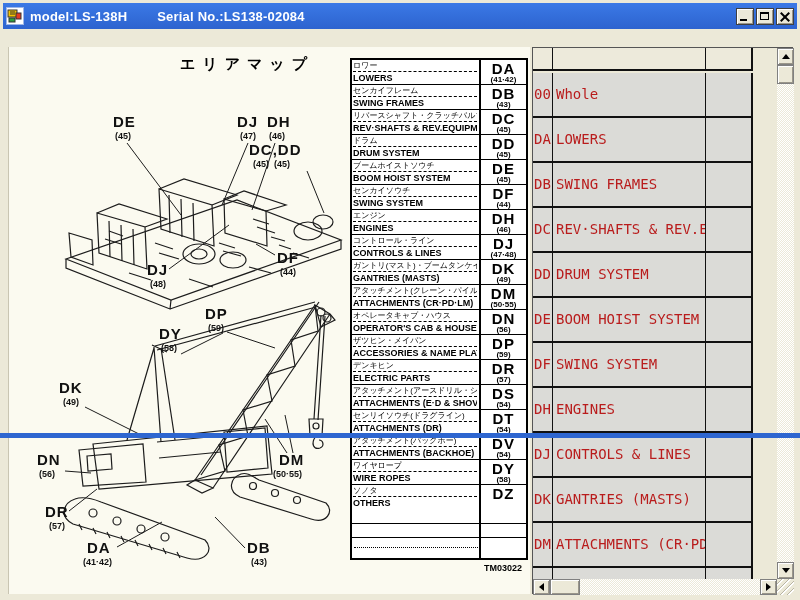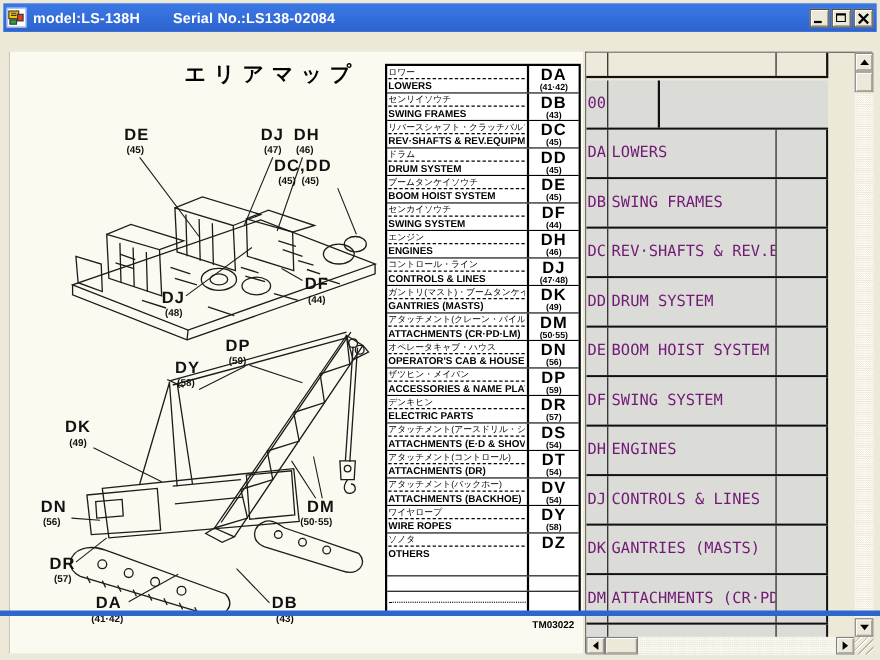--- a/index.html
+++ b/index.html
@@ -1,18 +1,18 @@
 <!DOCTYPE html>
 <html><head>
 <meta charset="utf-8">
 <style>
   * { margin:0; padding:0; box-sizing:border-box; }
   html,body { width:800px; height:600px; overflow:hidden; background:#ECE9D8;
               font-family:"Liberation Sans", sans-serif; }
-  .window { position:relative; width:800px; height:560px; background:#ECE9D8; }
+  .window { position:relative; width:800px; height:438px; background:#ECE9D8; }
 
   
   .titlebar { position:absolute; left:3px; top:3px; right:3px; height:26px;
     background:linear-gradient(#3b79e6,#2d63cf); display:flex; align-items:center;
     padding:0 3px; }
   .app-icon { width:18px; height:18px; background:#fff; border:1px solid #9db6e8;
     display:inline-block; flex:0 0 auto; }
   .title-text { color:#fff; font-weight:bold; font-size:13px; margin-left:6px;
     white-space:pre; letter-spacing:.2px; }
   .title-sep { display:inline-block; width:30px; }
@@ -34,21 +34,21 @@
     display:flex; align-items:center; gap:15px; padding-left:9px; font-size:12px; color:#000; }
   .menu-item { cursor:default; }
 
   
   .content { position:absolute; left:8px; top:47px; width:785px; height:547px; display:flex; }
 
   
   .left-panel { position:relative; width:522px; height:547px; background:#FBFAF0;
     border-left:1px solid #c9c5b2; }
   .map-title { position:absolute; left:148px; top:8px; width:180px; text-align:center; color:#000; }
-  .title-jp { font-size:19px; font-weight:bold; letter-spacing:7px; white-space:nowrap; }
+  .title-jp { font-size:15px; font-weight:bold; letter-spacing:7px; white-space:nowrap; }
   .title-en { font-size:26px; font-weight:bold; letter-spacing:2px; margin-top:1px; }
   svg.diagram { position:absolute; left:0; top:0; }
   svg.diagram path, svg.diagram ellipse, svg.diagram circle
     { stroke:#1c1c1c; fill:none; stroke-width:1.2; }
   svg.diagram .leader { stroke-width:1; }
   svg.diagram text { fill:#111; stroke:none; font-family:"Liberation Sans",sans-serif; }
   svg.diagram .lblcode { font-size:15px; font-weight:bold; letter-spacing:1px; }
   svg.diagram .lblpg   { font-size:9px;  font-weight:bold; }
 
   
@@ -80,21 +80,21 @@
     background-size:2px 2px; }
   .dither-pad { position:absolute; left:220px; top:0; width:24px; height:531px; }
   .grid-header { position:absolute; left:0; top:0; width:220px; height:23px; background:#EDEADB;
     display:flex; border-bottom:2px solid #111; }
   .hcell { height:100%; }
   .hcell.c1 { width:20px; border-right:1px solid #111; }
   .hcell.c2 { width:153px; border-right:1px solid #111; }
   .hcell.c3 { width:47px; border-right:2px solid #111; }
   .grid-rows { position:absolute; left:0; top:25px; width:220px; height:506px; overflow:hidden; }
   .grow { display:flex; height:45px; background:#DBDBD7; border-bottom:2px solid #111;
-    font-family:"DejaVu Sans Mono", monospace; font-size:14px; color:#701a75; }
+    font-family:"DejaVu Sans Mono", monospace; font-size:14px; color:#b91c1c; }
   .gcode  { width:20px; border-right:1px solid #111; overflow:hidden; line-height:43px;
     padding-left:1px; white-space:nowrap; }
   .glabel { width:153px; border-right:1px solid #111; overflow:hidden; line-height:43px;
     padding-left:3px; white-space:nowrap; }
   .gempty { width:47px; border-right:2px solid #111; }
 
   
   .sbtn { width:17px; height:17px; background:#ECE9D8; border:1px solid #808080;
     box-shadow:inset 1px 1px 0 #fff, inset -1px -1px 0 #9a968a;
     display:flex; align-items:center; justify-content:center; flex:0 0 auto; }
@@ -287,21 +287,21 @@
               <div class="ljp">ロワー</div>
               <div class="len">LOWERS</div>
             </div>
             <div class="lcode">
               <div class="lc">DA</div>
               <div class="lp">(41·42)</div>
             </div>
           </div>
             <div class="lrow">
             <div class="lname">
-              <div class="ljp">センリイソウチ</div>
+              <div class="ljp">センカイフレーム</div>
               <div class="len">SWING FRAMES</div>
             </div>
             <div class="lcode">
               <div class="lc">DB</div>
               <div class="lp">(43)</div>
             </div>
           </div>
             <div class="lrow">
             <div class="lname">
               <div class="ljp">リバースシャフト・クラッチバルブ・センリイソウチ</div>
@@ -317,21 +317,21 @@
               <div class="ljp">ドラム</div>
               <div class="len">DRUM SYSTEM</div>
             </div>
             <div class="lcode">
               <div class="lc">DD</div>
               <div class="lp">(45)</div>
             </div>
           </div>
             <div class="lrow">
             <div class="lname">
-              <div class="ljp">ブームタンケイソウチ</div>
+              <div class="ljp">ブームホイストソウチ</div>
               <div class="len">BOOM HOIST SYSTEM</div>
             </div>
             <div class="lcode">
               <div class="lc">DE</div>
               <div class="lp">(45)</div>
             </div>
           </div>
             <div class="lrow">
             <div class="lname">
               <div class="ljp">センカイソウチ</div>
@@ -417,21 +417,21 @@
               <div class="ljp">アタッチメント(アースドリル・ショベル)</div>
               <div class="len">ATTACHMENTS (E·D &amp; SHOVEL)</div>
             </div>
             <div class="lcode">
               <div class="lc">DS</div>
               <div class="lp">(54)</div>
             </div>
           </div>
             <div class="lrow">
             <div class="lname">
-              <div class="ljp">アタッチメント(コントロール)</div>
+              <div class="ljp">センリイソウチ(ドラグライン)</div>
               <div class="len">ATTACHMENTS (DR)</div>
             </div>
             <div class="lcode">
               <div class="lc">DT</div>
               <div class="lp">(54)</div>
             </div>
           </div>
             <div class="lrow">
             <div class="lname">
               <div class="ljp">アタッチメント(バックホー)</div>
@@ -488,20 +488,21 @@
         <div class="grid-header">
           <div class="hcell c1"></div>
           <div class="hcell c2"></div>
           <div class="hcell c3"></div>
         </div>
 
         <div class="grid-rows">
 
         <div class="grow">
             <div class="gcode">00</div>
+            <div class="glabel">Whole</div>
             <div class="gempty"></div>
           </div>
             <div class="grow">
             <div class="gcode">DA</div>
             <div class="glabel">LOWERS</div>
             <div class="gempty"></div>
           </div>
             <div class="grow">
             <div class="gcode">DB</div>
             <div class="glabel">SWING FRAMES</div>

